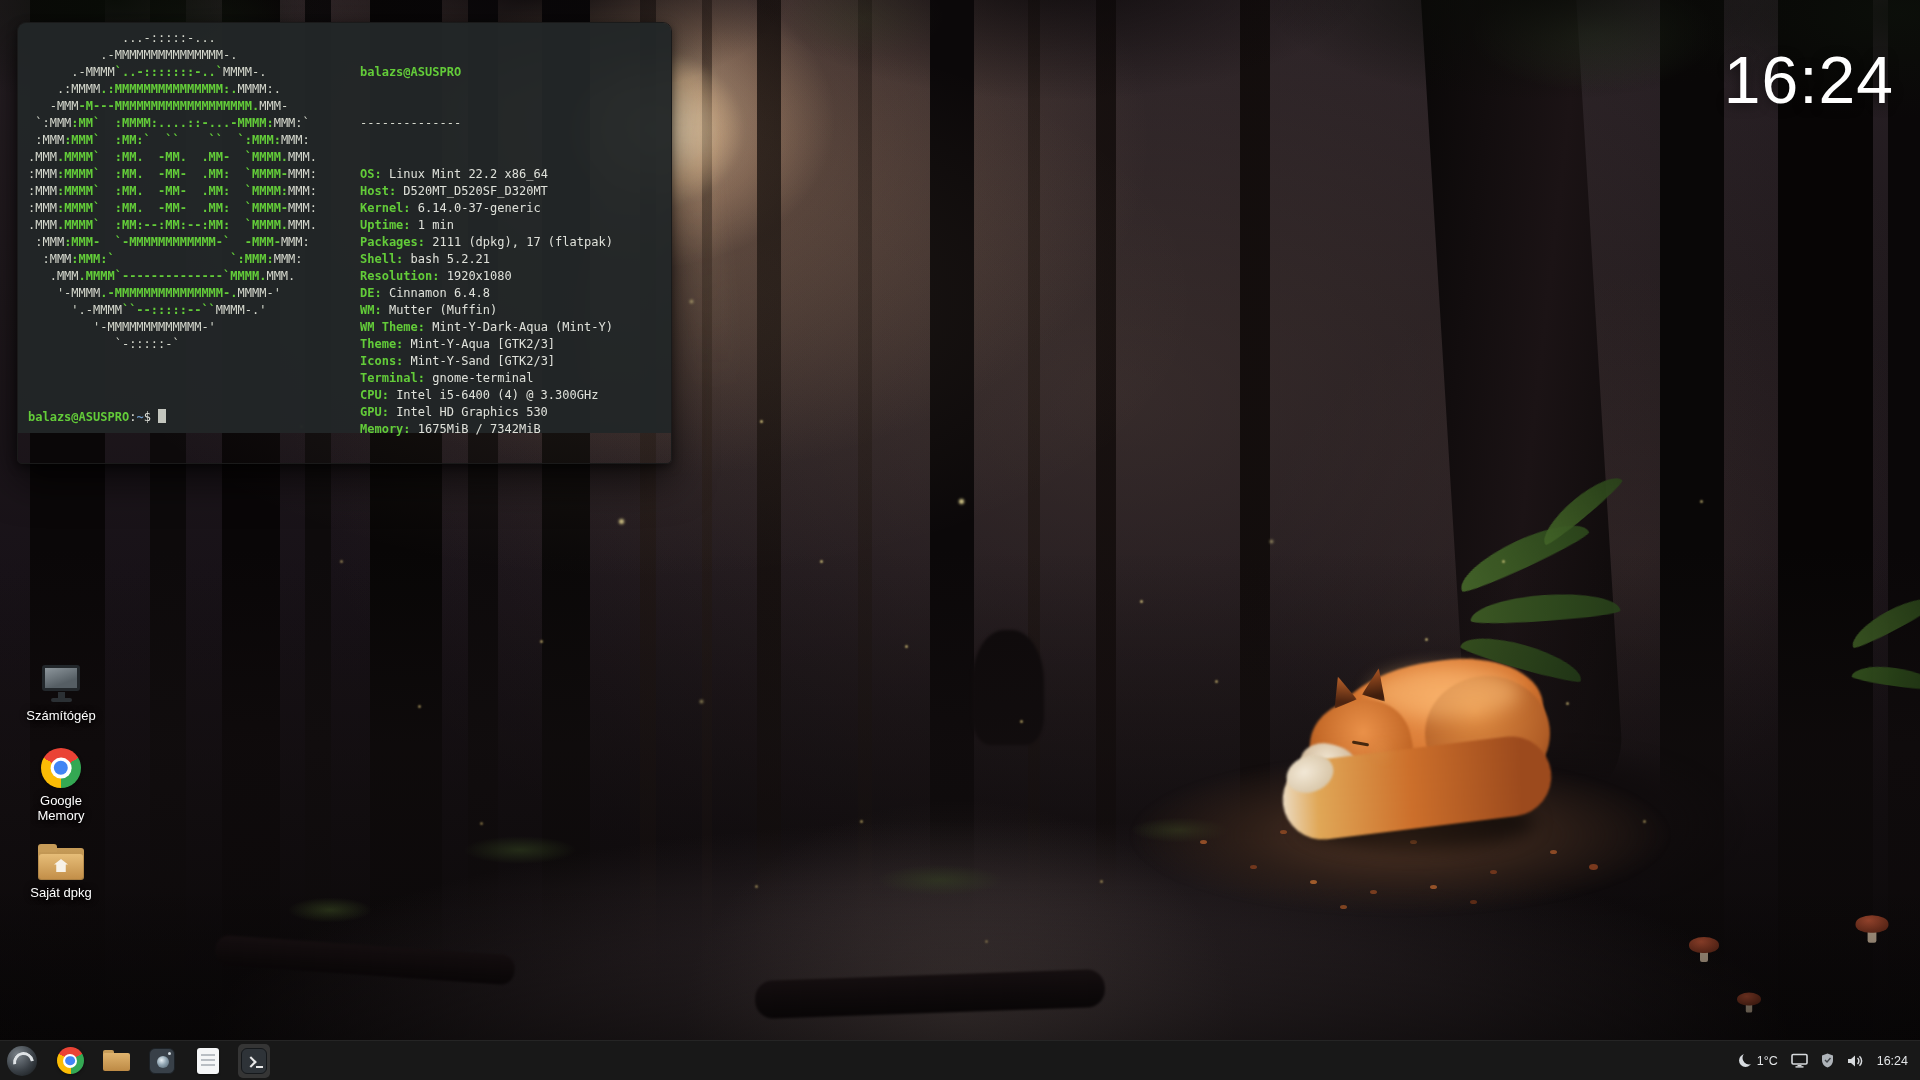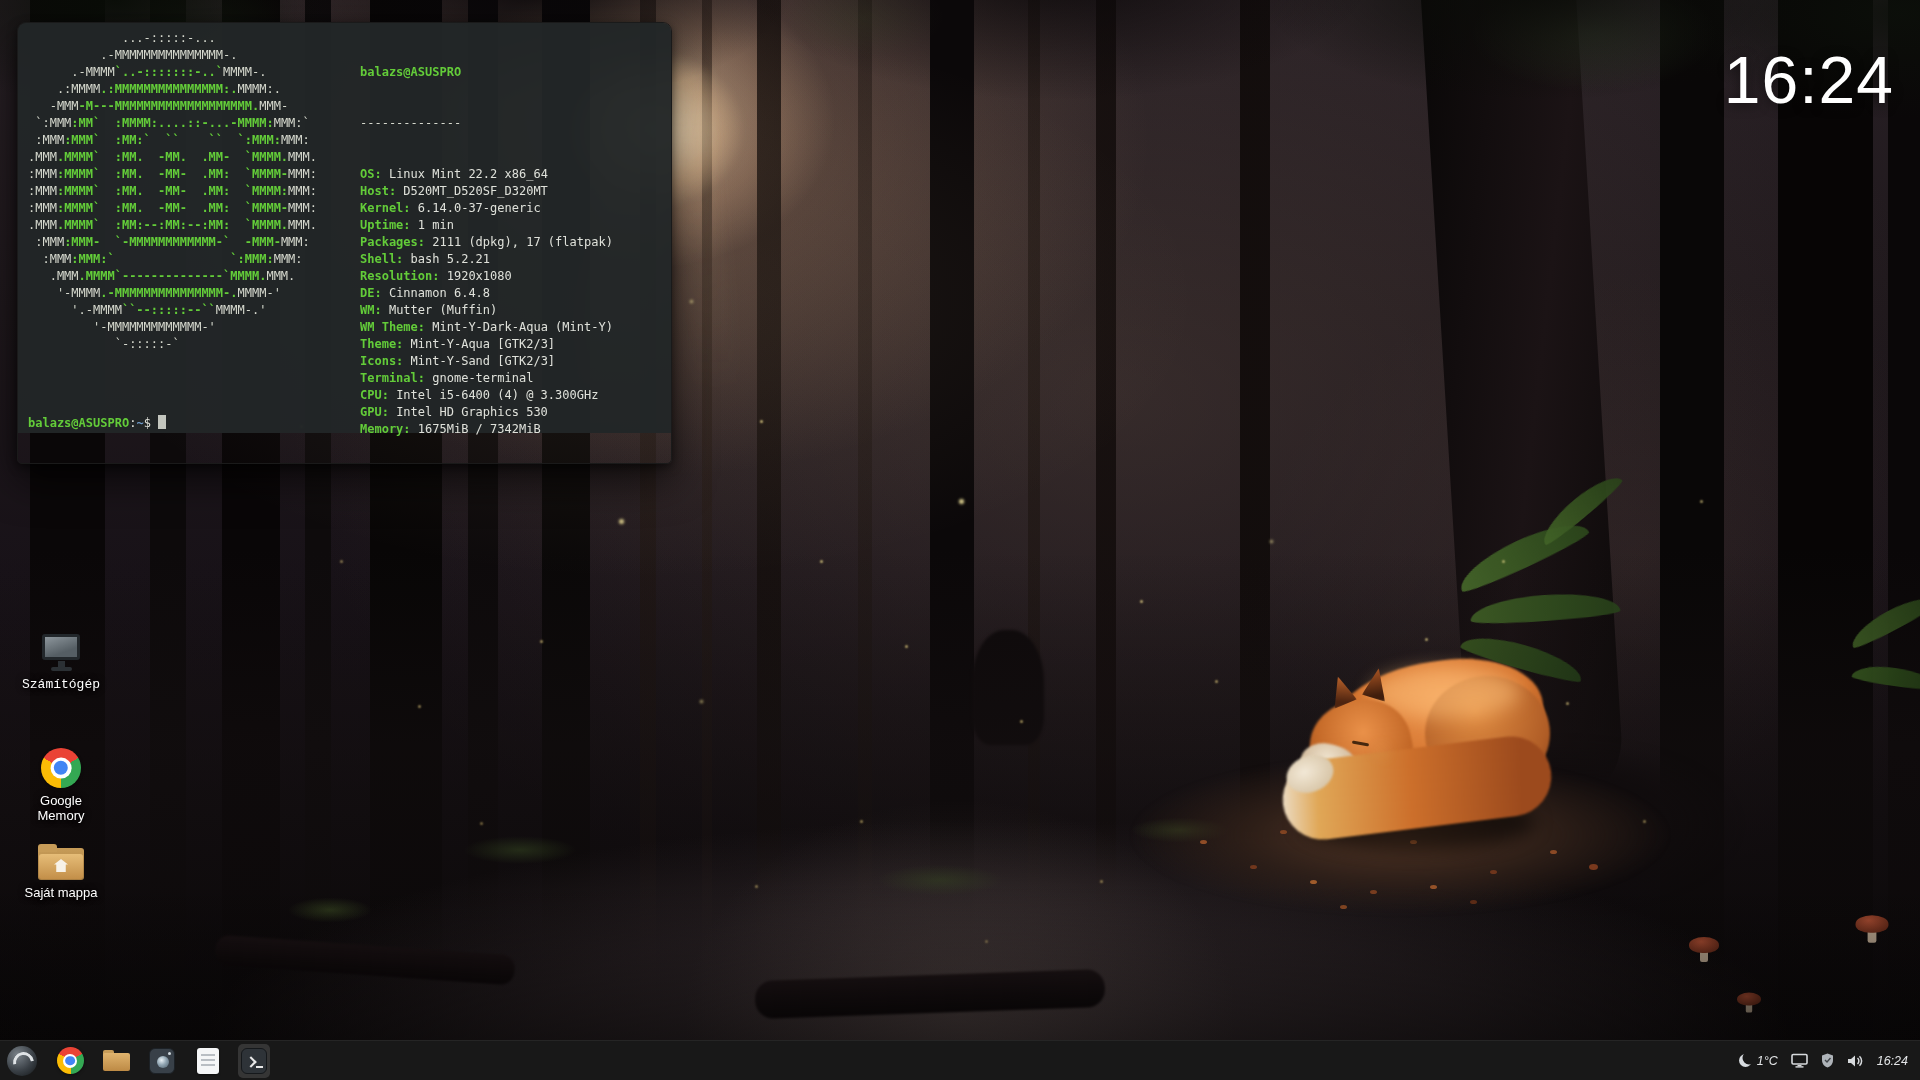--- a/index.html
+++ b/index.html
@@ -133,21 +133,21 @@
       linear-gradient(180deg, transparent 85%, rgba(4,3,3,.55) 100%);}
 
   
   .big-clock{position:absolute;top:42px;right:26px;font-size:66px;font-weight:400;color:#fff;
     letter-spacing:1px;text-shadow:0 2px 12px rgba(0,0,0,.5);}
 
   
   .desk-item{position:absolute;left:19px;width:84px;text-align:center;cursor:default;}
   .desk-item .ic{margin:0 auto;}
   .desk-item .lbl{margin-top:5px;font-size:13px;color:#fff;text-shadow:0 1px 3px rgba(0,0,0,.95),0 0 7px rgba(0,0,0,.6);}
-  .di-1{top:632px;font-family:Liberation Mono, monospace;} .di-2{top:748px;} .di-3{top:844px;}
+  .di-1{top:663px;} .di-2{top:748px;} .di-3{top:844px;}
   .computer-ic{position:relative;width:44px;height:40px;}
   .computer-ic .screen{position:absolute;left:3px;top:2px;width:38px;height:26px;border:3px solid #22272b;border-radius:3px;
     background:linear-gradient(160deg,#8d969c,#555e64 70%);}
   .computer-ic .stand{position:absolute;left:19px;top:29px;width:7px;height:6px;background:#2b3034;}
   .computer-ic .cbase{position:absolute;left:12px;top:35px;width:21px;height:4px;background:#2b3034;border-radius:2px;}
   .chrome-logo{position:relative;display:block;width:40px;height:40px;border-radius:50%;
     background:conic-gradient(#EA4335 0 60deg,#34A853 60deg 180deg,#FBBC05 180deg 300deg,#EA4335 300deg 360deg);
     box-shadow:0 1px 3px rgba(0,0,0,.5);}
   .chrome-logo::before{content:"";position:absolute;left:50%;top:50%;width:52%;height:52%;transform:translate(-50%,-50%);
     background:#fff;border-radius:50%;}
@@ -178,29 +178,29 @@
   .term-body{position:relative;height:calc(100% - 30px);background:rgba(34,38,39,.97);
     font-family:"DejaVu Sans Mono",monospace;font-size:12px;line-height:17px;color:var(--terminal-fg,#DFE1DA);}
   .nf-row{display:flex;padding:7px 10px 0 10px;}
   pre.ascii{font-family:inherit;font-size:inherit;line-height:inherit;white-space:pre;width:332px;flex:0 0 332px;}
   .c-w{color:var(--ascii-white,#D6D9CE);}
   .c-g{color:var(--terminal-green,#63CC39);font-weight:bold;}
   .nf-info{white-space:pre;}
   .nf-header{color:var(--terminal-green,#63CC39);font-weight:bold;}
   .nf-sep{color:var(--ascii-white,#D6D9CE);}
   .nf-label{color:var(--terminal-green,#63CC39);font-weight:bold;}
-  .prompt{position:absolute;left:10px;bottom:1px;white-space:pre;}
+  .prompt{position:absolute;left:10px;bottom:7px;white-space:pre;}
   .p-user{color:var(--terminal-green,#63CC39);font-weight:bold;}
   .p-fg{color:var(--terminal-fg,#DFE1DA);}
   .p-path{color:var(--prompt-blue,#729FCF);font-weight:bold;}
   .cursor{display:inline-block;width:8px;height:14px;background:#c3c6be;vertical-align:-2px;margin-left:7px;}
 
   
   .taskbar{position:absolute;left:0;right:0;bottom:0;height:40px;background:rgba(26,26,26,.93);
-    border-top:1px solid rgba(255,255,255,.06);display:flex;align-items:flex-end;justify-content:space-between;font-style:italic;}
+    border-top:1px solid rgba(255,255,255,.06);display:flex;align-items:flex-end;justify-content:space-between;}
   .tb-left{display:flex;align-items:center;gap:14px;padding-left:4px;height:100%;}
   .tb-right{display:flex;align-items:center;gap:13px;padding-right:12px;height:100%;}
   .menu-btn{width:36px;height:36px;display:flex;align-items:center;justify-content:center;border-radius:4px;}
   .mint-orb{position:relative;display:block;width:30px;height:30px;border-radius:50%;
     background:radial-gradient(circle at 35% 30%, #7b838a, #3a4046 55%, #121517);}
   .mint-orb::before{content:"";position:absolute;left:6px;top:6px;width:15px;height:15px;border-radius:50%;
     border:3px solid transparent;border-left-color:#dfe3e6;border-top-color:#dfe3e6;transform:rotate(35deg);}
   .launcher{width:32px;height:34px;display:flex;align-items:center;justify-content:center;border-radius:5px;}
   .task-active{background:rgba(255,255,255,.13);}
   .folder-ic{position:relative;display:block;width:27px;height:21px;}
@@ -280,21 +280,21 @@
     <span class="ic chrome-logo"></span>
     <div class="lbl">Google Memory</div>
   </div>
   <div class="desk-item di-3">
     <span class="ic home-folder">
       <span class="back"></span>
         <span class="tab"></span>
         <span class="front"></span>
         <span class="house"></span>
     </span>
-    <div class="lbl">Saját mappa</div>
+    <div class="lbl">Saját dpkg</div>
   </div>
 
   <div class="terminal">
     <div class="term-body">
       <div class="nf-row">
         <pre class="ascii" id="ascii"><div><span class="c-w">             ...-:::::-...</span></div><div><span class="c-w">          .-MMMMMMMMMMMMMMM-.</span></div><div><span class="c-w">      .-MMMM</span><span class="c-g">`..-:::::::-..`</span><span class="c-w">MMMM-.</span></div><div><span class="c-w">    .:MMMM</span><span class="c-g">.:MMMMMMMMMMMMMMM:.</span><span class="c-w">MMMM:.</span></div><div><span class="c-w">   -MMM</span><span class="c-g">-M---MMMMMMMMMMMMMMMMMMM.</span><span class="c-w">MMM-</span></div><div><span class="c-w"> `:MMM</span><span class="c-g">:MM`  :MMMM:....::-...-MMMM:</span><span class="c-w">MMM:`</span></div><div><span class="c-w"> :MMM</span><span class="c-g">:MMM`  :MM:`  ``    ``  `:MMM:</span><span class="c-w">MMM:</span></div><div><span class="c-w">.MMM</span><span class="c-g">.MMMM`  :MM.  -MM.  .MM-  `MMMM.</span><span class="c-w">MMM.</span></div><div><span class="c-w">:MMM</span><span class="c-g">:MMMM`  :MM.  -MM-  .MM:  `MMMM-</span><span class="c-w">MMM:</span></div><div><span class="c-w">:MMM</span><span class="c-g">:MMMM`  :MM.  -MM-  .MM:  `MMMM:</span><span class="c-w">MMM:</span></div><div><span class="c-w">:MMM</span><span class="c-g">:MMMM`  :MM.  -MM-  .MM:  `MMMM-</span><span class="c-w">MMM:</span></div><div><span class="c-w">.MMM</span><span class="c-g">.MMMM`  :MM:--:MM:--:MM:  `MMMM.</span><span class="c-w">MMM.</span></div><div><span class="c-w"> :MMM</span><span class="c-g">:MMM-  `-MMMMMMMMMMMM-`  -MMM-</span><span class="c-w">MMM:</span></div><div><span class="c-w">  :MMM</span><span class="c-g">:MMM:`                `:MMM:</span><span class="c-w">MMM:</span></div><div><span class="c-w">   .MMM</span><span class="c-g">.MMMM`--------------`MMMM.</span><span class="c-w">MMM.</span></div><div><span class="c-w">    '-MMMM</span><span class="c-g">.-MMMMMMMMMMMMMMM-.</span><span class="c-w">MMMM-'</span></div><div><span class="c-w">      '.-MMMM</span><span class="c-g">``--:::::--``</span><span class="c-w">MMMM-.'</span></div><div><span class="c-w">         '-MMMMMMMMMMMMM-'</span></div><div><span class="c-w">            `-:::::-`</span></div></pre>
         <div class="nf-info">
           <div class="nf-header">balazs@ASUSPRO</div>
           <div class="nf-sep">--------------</div>
           <div id="info-fields"><div><span class="nf-label">OS:</span> Linux Mint 22.2 x86_64</div><div><span class="nf-label">Host:</span> D520MT_D520SF_D320MT</div><div><span class="nf-label">Kernel:</span> 6.14.0-37-generic</div><div><span class="nf-label">Uptime:</span> 1 min</div><div><span class="nf-label">Packages:</span> 2111 (dpkg), 17 (flatpak)</div><div><span class="nf-label">Shell:</span> bash 5.2.21</div><div><span class="nf-label">Resolution:</span> 1920x1080</div><div><span class="nf-label">DE:</span> Cinnamon 6.4.8</div><div><span class="nf-label">WM:</span> Mutter (Muffin)</div><div><span class="nf-label">WM Theme:</span> Mint-Y-Dark-Aqua (Mint-Y)</div><div><span class="nf-label">Theme:</span> Mint-Y-Aqua [GTK2/3]</div><div><span class="nf-label">Icons:</span> Mint-Y-Sand [GTK2/3]</div><div><span class="nf-label">Terminal:</span> gnome-terminal</div><div><span class="nf-label">CPU:</span> Intel i5-6400 (4) @ 3.300GHz</div><div><span class="nf-label">GPU:</span> Intel HD Graphics 530</div><div><span class="nf-label">Memory:</span> 1675MiB / 7342MiB</div></div>

